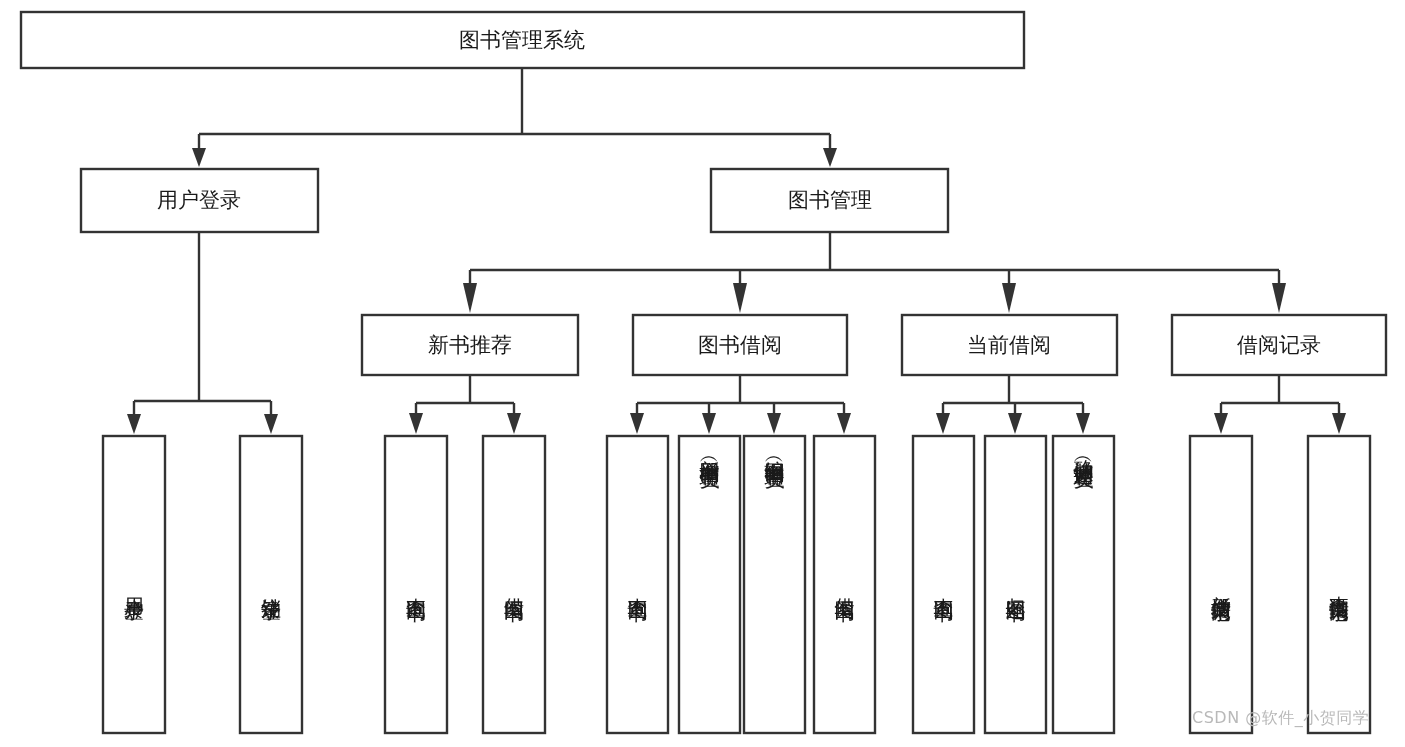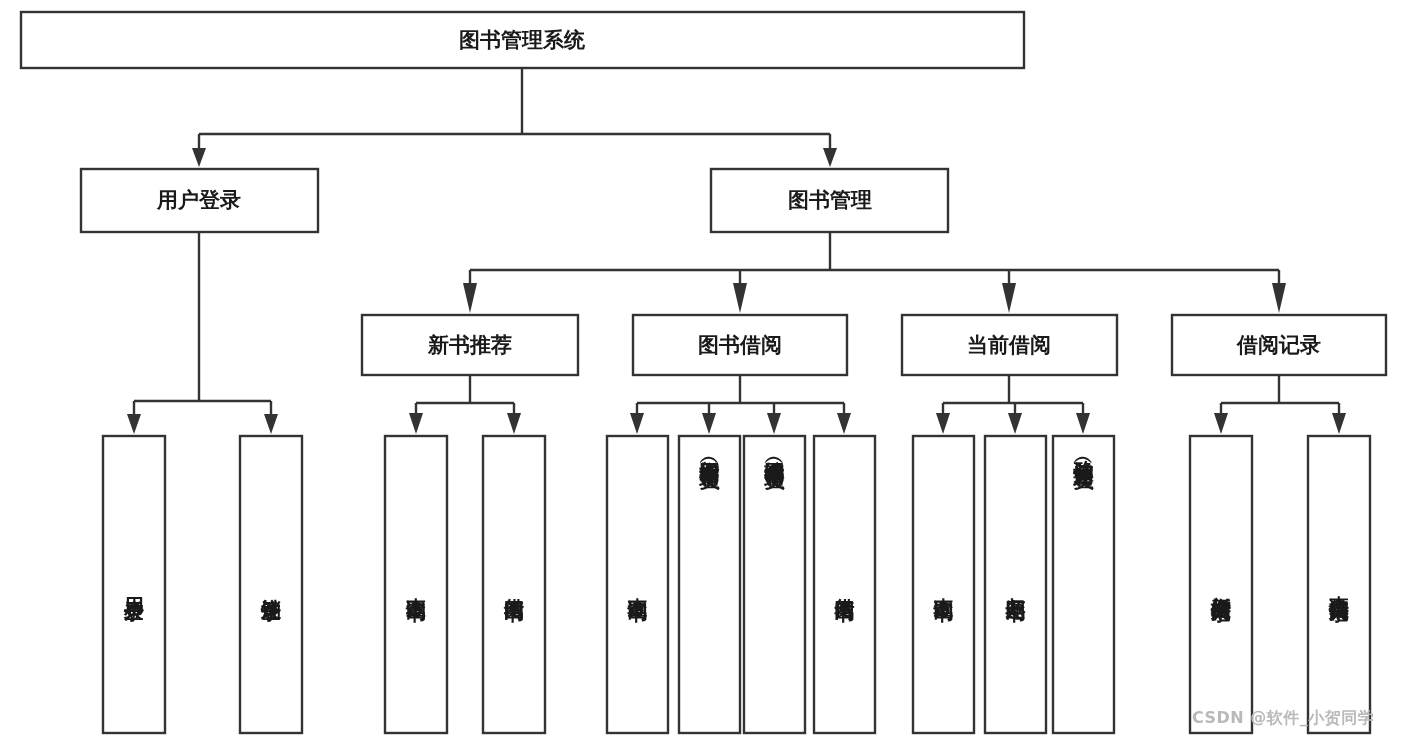--- a/index.html
+++ b/index.html
@@ -11,21 +11,20 @@
     width: 1405px;
     height: 747px;
     font-family: "DejaVu Sans", "Liberation Sans", sans-serif;
     overflow: hidden;
     position: relative;
   }
   #diagram-root {
     position: relative;
     width: 1405px;
     height: 635px;
-    font-weight: bold;
   }
   svg.diagram-canvas {
     position: absolute;
     left: 0;
     top: 0;
     width: 1405px;
     height: 747px;
     display: block;
   }
   .node-box {

